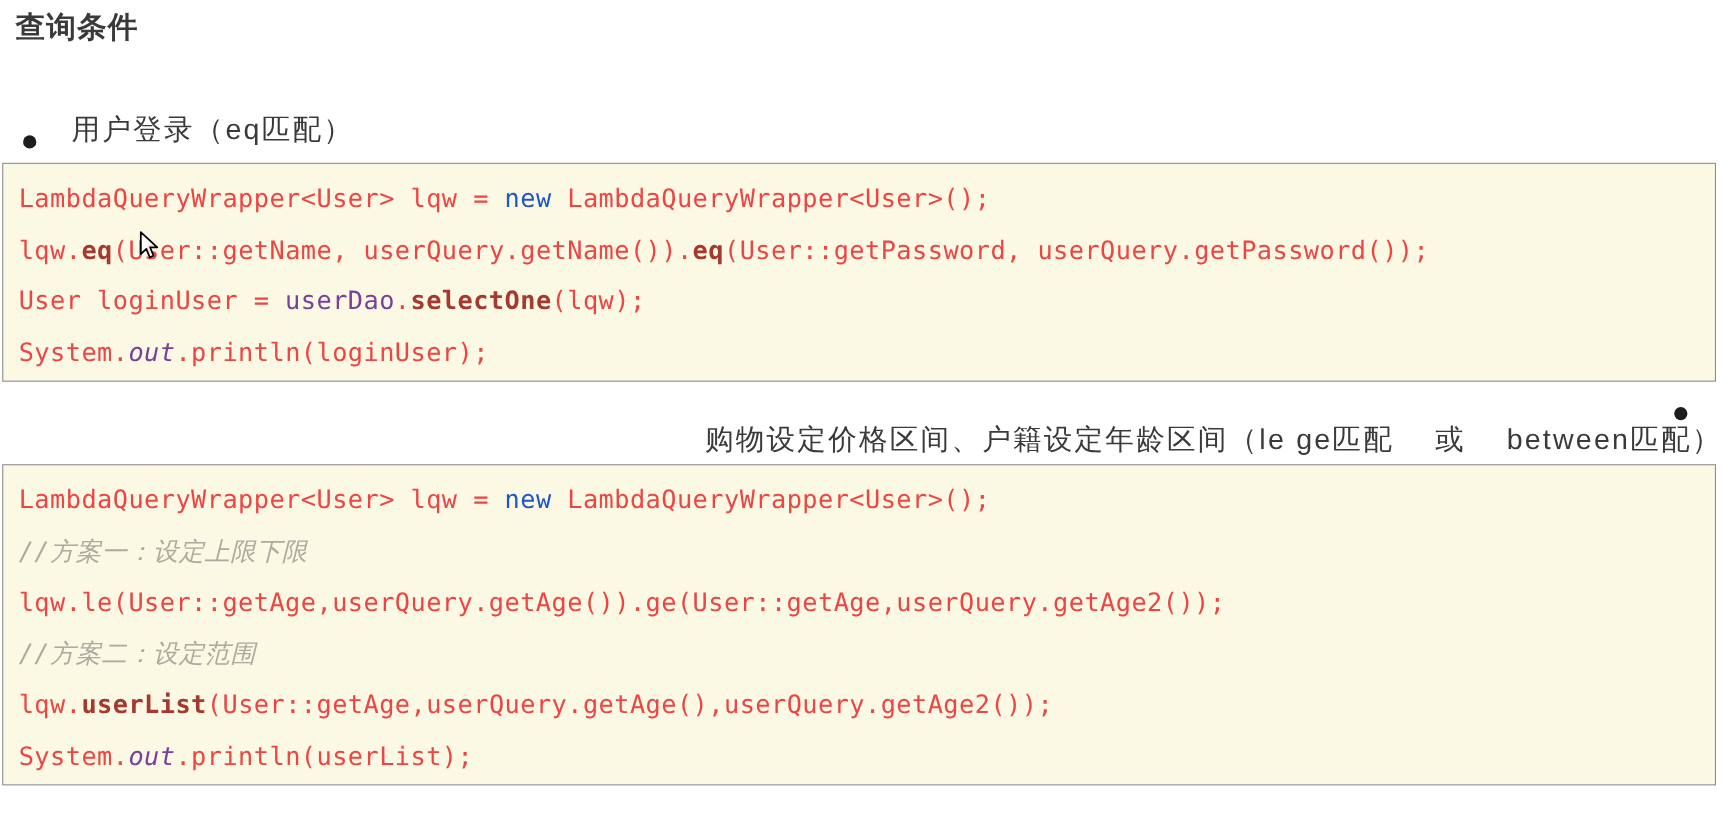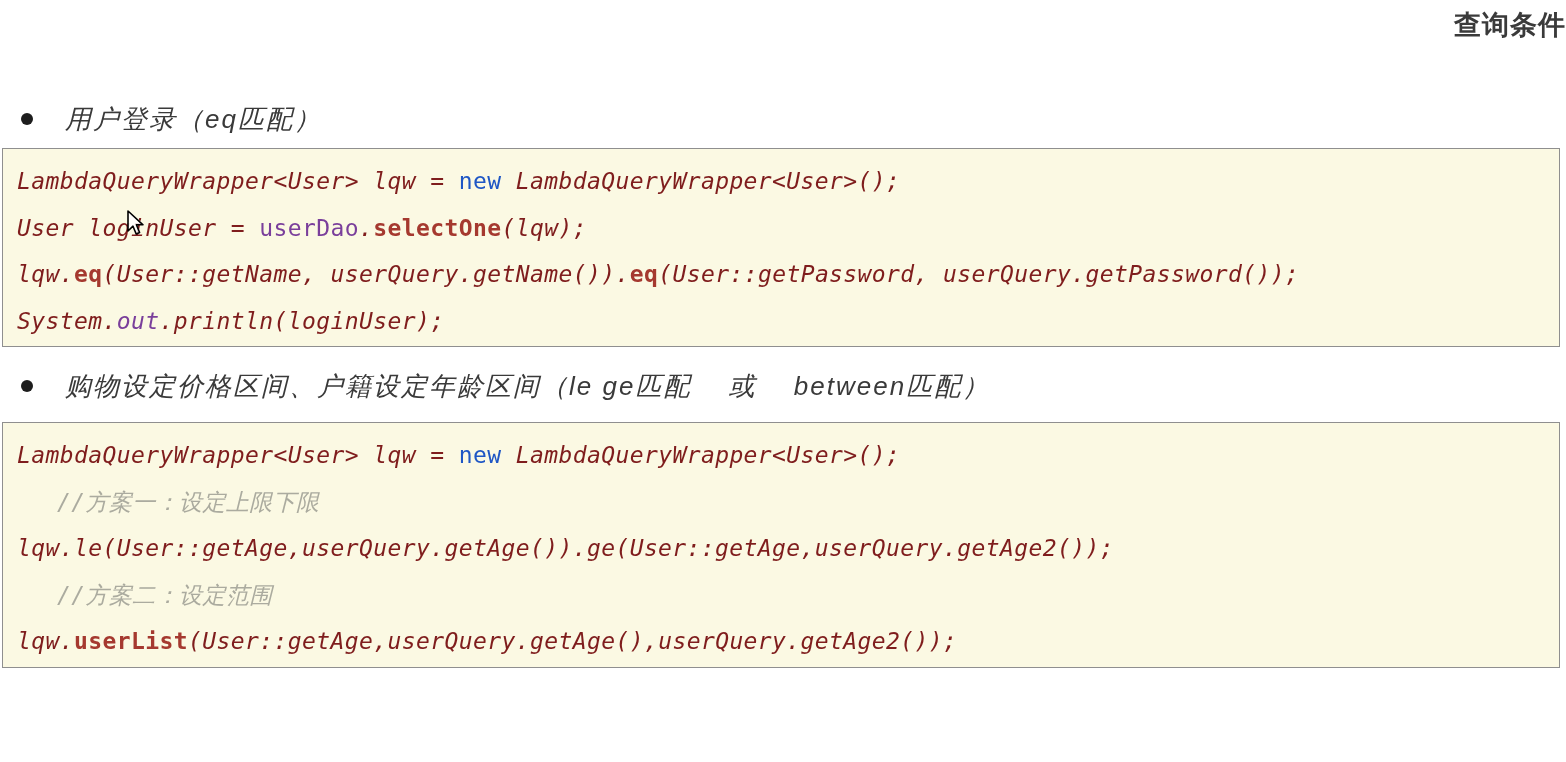--- a/index.html
+++ b/index.html
@@ -11,32 +11,30 @@
   }
   .page { position: relative; width: 1566px; height: 762px; }
 
   h1.doc-title {
     margin: 8px 0 0 14px;
     font-size: 27px;
     line-height: 34px;
     font-weight: bold;
     color: var(--text-dark, #3a3a3a);
     letter-spacing: 1px;
-    text-align: right;
   }
 
   .bullet-row {
     display: flex;
-    align-items: center;
+    align-items: flex-end;
     margin-left: 21px;
     height: 32px;
-    font-style: italic;
   }
   .bullet-row.first { margin-top: 61px; }
-  .bullet-row.second { margin-top: 23px; }
+  .bullet-row.second { margin-top: 23px; flex-direction: column; }
   .bullet-dot {
     width: 12px; height: 12px;
     border-radius: 50%;
     background: #1d1d1d;
     flex: 0 0 auto;
     margin-right: 32px;
   }
   .bullet-text {
     font-size: 26px;
     letter-spacing: 2px;
@@ -52,58 +50,59 @@
     font-family: "DejaVu Sans Mono", "Liberation Mono", monospace;
     font-size: 23px;
     letter-spacing: 0.4px;
     line-height: 46.5px;
     color: #1b1b1b;
   }
   .code-block.first { margin-top: 13px; }
   .code-block.second { margin-top: 20px; }
   .code-line { white-space: pre; height: 46.5px; }
 
-  .t-plain    { color: #7f1d1d; font-style: italic; }
+  .t-plain    { color: #ef4444; }
   .t-keyword  { color: var(--keyword-blue, #1f57c5); }
   .t-method   { color: var(--method-red, #a5392f); font-weight: bold; }
   .t-variable { color: var(--variable-purple, #7a3f9b); }
   .t-field    { color: var(--variable-purple, #7a3f9b); font-style: italic; }
-  .t-comment  { color: var(--comment-gray, #abab9f); font-style: italic; margin-left: 40px; }
+  .t-comment  { color: var(--comment-gray, #abab9f); font-style: italic; }
 
   .cursor { position: absolute; left: 124px; top: 201px; }
 </style>
 </head>
 <body>
 
 <div class="page">
 
   <h1 class="doc-title">查询条件</h1>
 
   <div class="bullet-row first">
     <span class="bullet-dot"></span>
     <span class="bullet-text">用户登录（eq匹配）</span>
   </div>
 
   <div class="code-block first">
       <div class="code-line"><span class="t-plain">LambdaQueryWrapper&lt;User&gt; lqw = </span><span class="t-keyword">new</span><span class="t-plain"> LambdaQueryWrapper&lt;User&gt;();</span></div>
+      <div class="code-line"><span class="t-plain">lqw.</span><span class="t-method">eq</span><span class="t-plain">(User::getName, userQuery.getName()).</span><span class="t-method">eq</span><span class="t-plain">(User::getPassword, userQuery.getPassword());</span></div>
       <div class="code-line"><span class="t-plain">User loginUser = </span><span class="t-variable">userDao</span><span class="t-plain">.</span><span class="t-method">selectOne</span><span class="t-plain">(lqw);</span></div>
-      <div class="code-line"><span class="t-plain">lqw.</span><span class="t-method">eq</span><span class="t-plain">(User::getName, userQuery.getName()).</span><span class="t-method">eq</span><span class="t-plain">(User::getPassword, userQuery.getPassword());</span></div>
       <div class="code-line"><span class="t-plain">System.</span><span class="t-field">out</span><span class="t-plain">.println(loginUser);</span></div>
     </div>
 
   <div class="bullet-row second">
     <span class="bullet-dot"></span>
     <span class="bullet-text">购物设定价格区间、户籍设定年龄区间（le ge匹配　 或　 between匹配）</span>
   </div>
 
   <div class="code-block second">
       <div class="code-line"><span class="t-plain">LambdaQueryWrapper&lt;User&gt; lqw = </span><span class="t-keyword">new</span><span class="t-plain"> LambdaQueryWrapper&lt;User&gt;();</span></div>
       <div class="code-line"><span class="t-comment">//方案一：设定上限下限</span></div>
       <div class="code-line"><span class="t-plain">lqw.le(User::getAge,userQuery.getAge()).ge(User::getAge,userQuery.getAge2());</span></div>
       <div class="code-line"><span class="t-comment">//方案二：设定范围</span></div>
       <div class="code-line"><span class="t-plain">lqw.</span><span class="t-method">userList</span><span class="t-plain">(User::getAge,userQuery.getAge(),userQuery.getAge2());</span></div>
+      <div class="code-line"><span class="t-plain">System.</span><span class="t-field">out</span><span class="t-plain">.println(userList);</span></div>
     </div>
 
   <svg class="cursor" width="22" height="30" viewBox="0 0 22 30">
     <path d="M4 2 L4 22 L9 17.2 L12.2 25 L15.6 23.5 L12.4 15.8 L19 15.8 Z" fill="#ffffff" fill-opacity="0.85" stroke="#000000" stroke-width="1.6" stroke-linejoin="round"></path>
   </svg>
 
 </div>
 
 </body></html>

